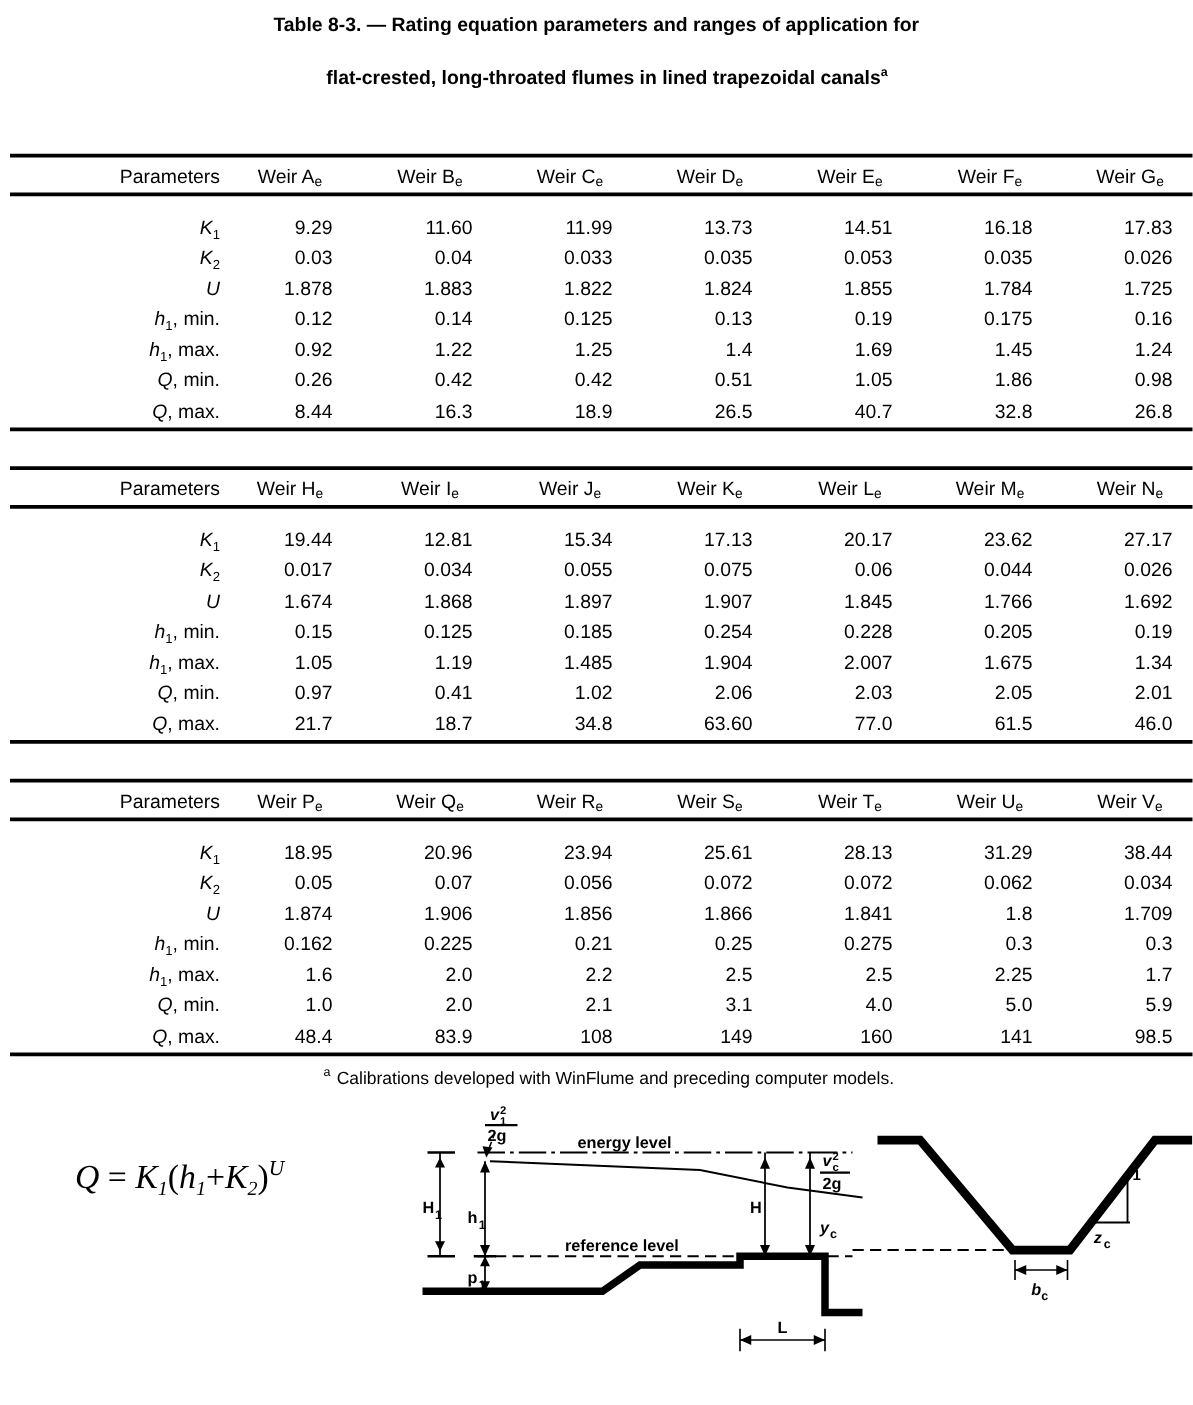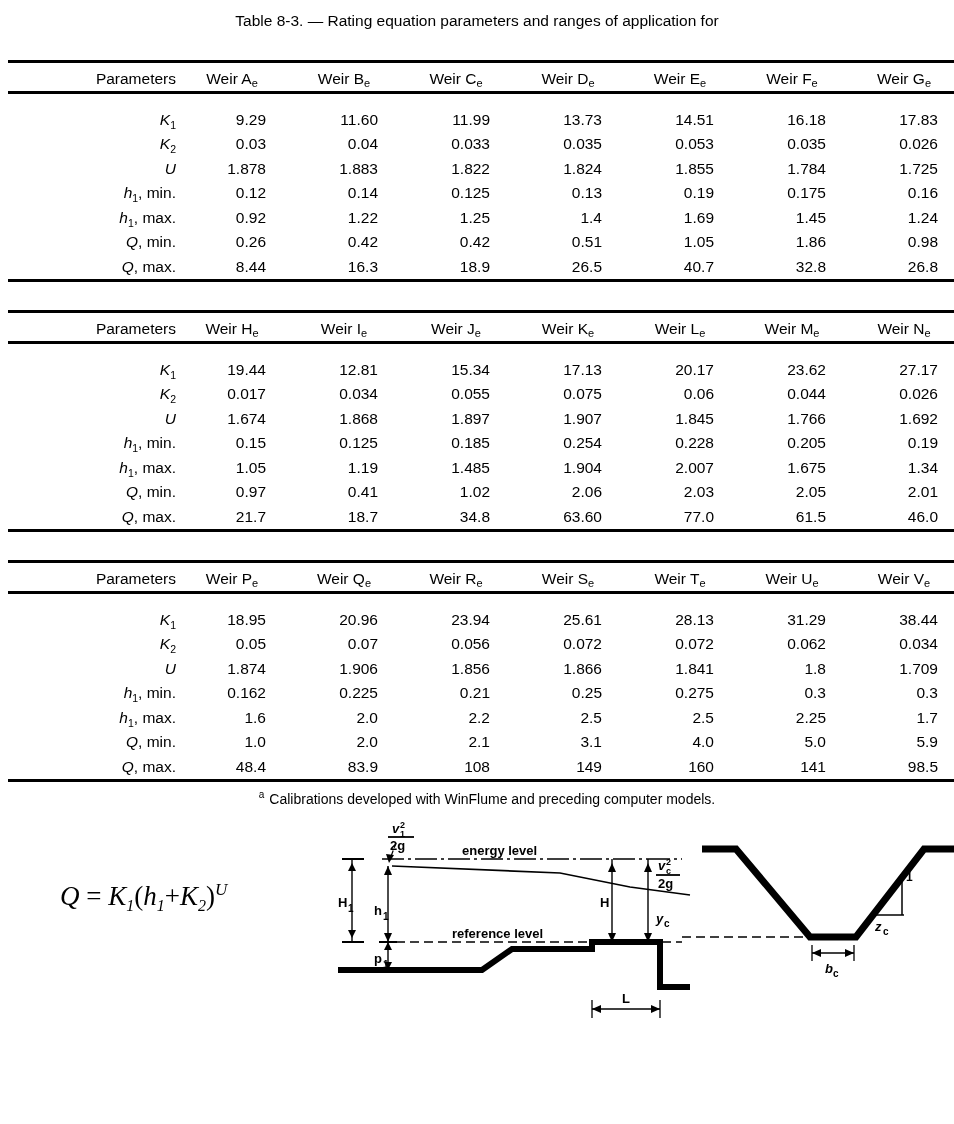--- a/index.html
+++ b/index.html
@@ -16,21 +16,21 @@
     overflow: hidden;
   }
 
   
   .title-block {
     text-align: center;
     font-size: 15.5px;
     line-height: 21px;
     padding-top: 10px;
   }
-  .title-block .line { display: block; white-space: pre; }
+  .title-block .line { display: block; white-space: pre; font-weight: bold; }
   sup.fn { font-size: 10px; vertical-align: super; line-height: 0; }
 
   
   .tbl-wrap { padding: 0 8px; }
   table.params {
     width: 938px;
     border-collapse: collapse;
     font-size: 15.5px;
     table-layout: fixed;
   }
@@ -75,21 +75,21 @@
 
   
   .figure-zone {
     position: relative;
     height: 230px;
     margin-top: 12px;
   }
   .equation {
     position: absolute;
     left: 60px;
-    top: 62px;
+    top: 44px;
     font-family: "Liberation Serif", serif;
     font-size: 27px;
     font-style: italic;
     white-space: nowrap;
   }
   .equation .op { font-style: normal; }
   .equation sub { font-size: 16px; vertical-align: sub; line-height: 0; font-style: italic; }
   .equation sup { font-size: 17px; vertical-align: super; line-height: 0; font-style: italic; }
 
   .diagram {
@@ -100,20 +100,23 @@
   .diagram text {
     font-family: "Liberation Sans", sans-serif;
     font-weight: bold;
   }
 </style>
 </head>
 <body>
 
 <div class="title-block">
   <span class="line">Table 8-3. — Rating equation parameters and ranges of application for</span>
+  <span class="line">
+    <span>flat-crested, long-throated flumes in lined trapezoidal canals</span><sup class="fn">a</sup>
+  </span>
 </div>
 
 <div class="gap-md"></div>
 
 <div class="tbl-wrap">
 
   <table class="params">
     <thead>
       <tr>
         <th class="p-head">Parameters</th>

